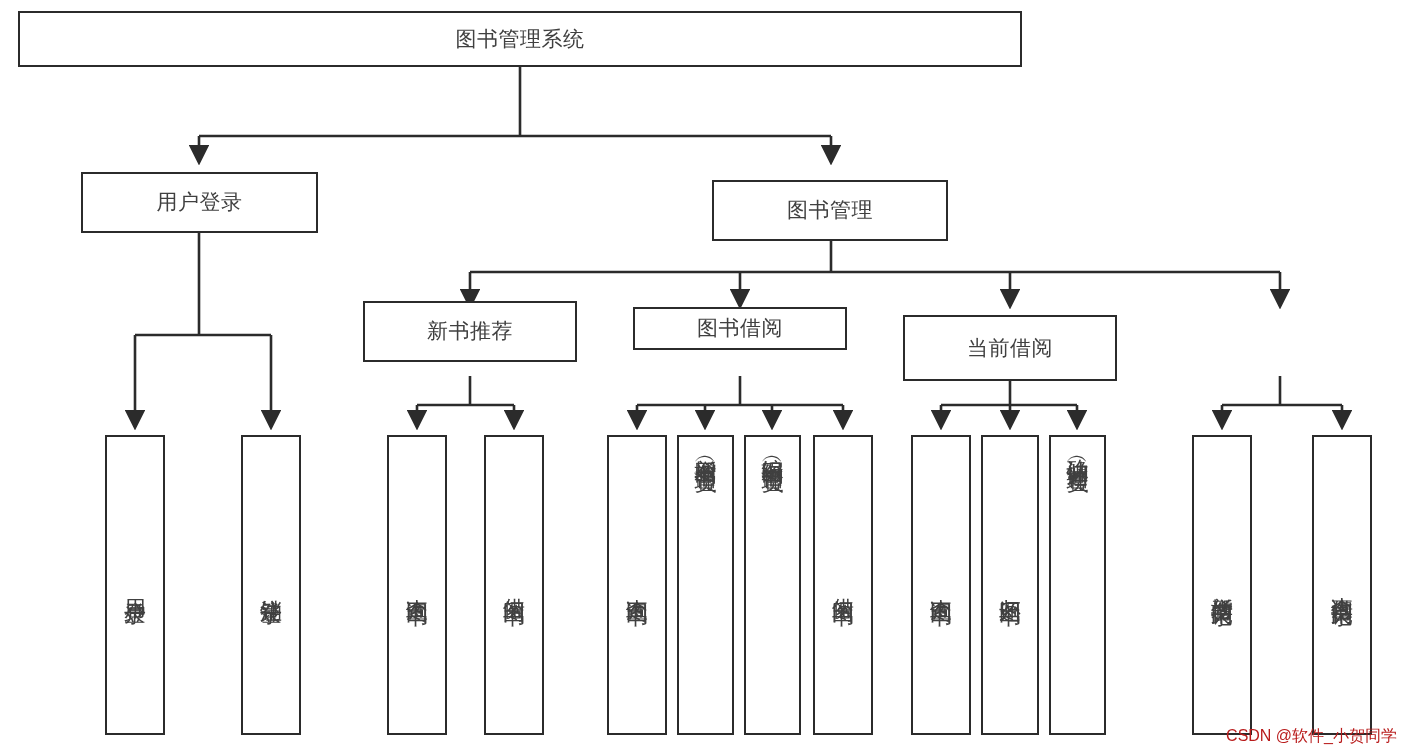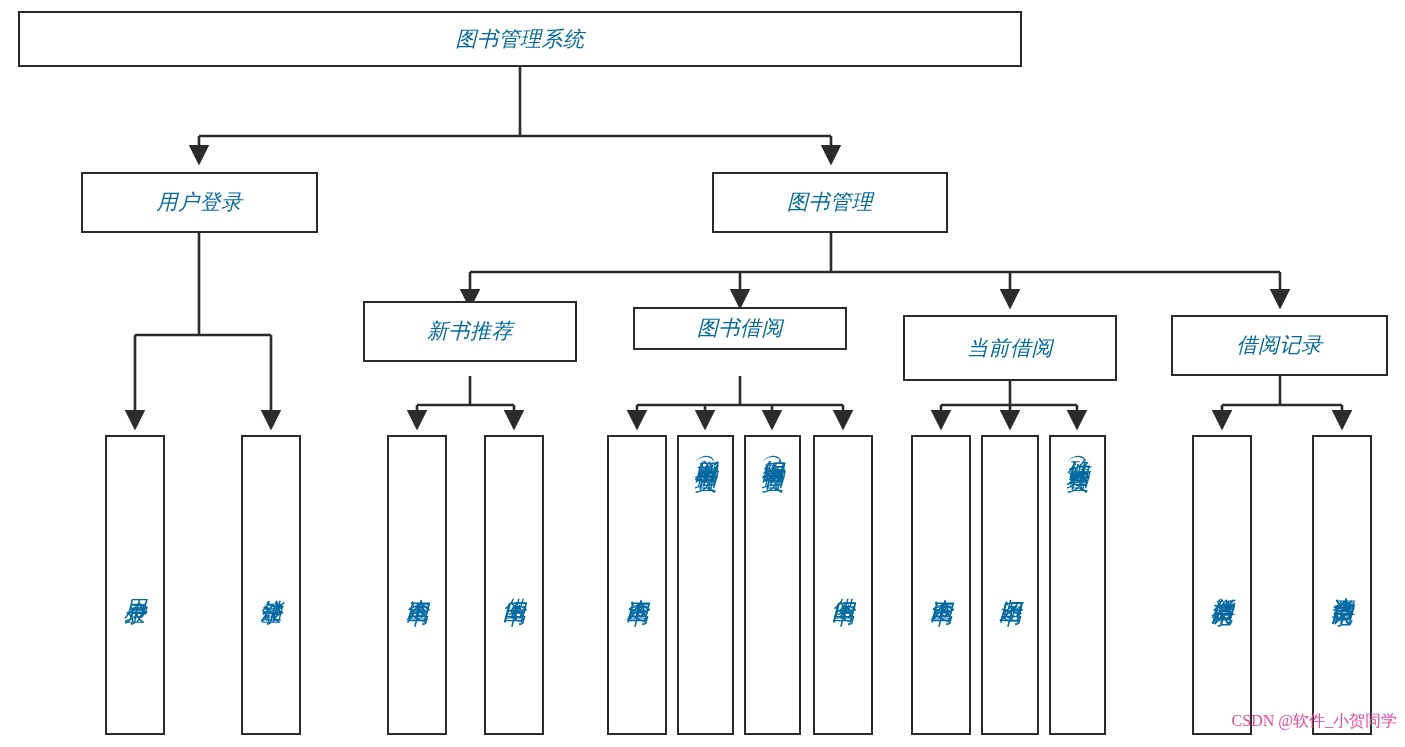--- a/index.html
+++ b/index.html
@@ -29,25 +29,24 @@
     position: absolute;
     box-sizing: border-box;
     background: #ffffff;
     border: 2px solid #2b2b2b;
     display: flex;
     align-items: center;
     justify-content: center;
     z-index: 2;
   }
   .node-label {
-    color: #0369a1;
+    color: #404040;
     line-height: 1.18;
     white-space: pre;
     text-align: center;
-    font-style: italic;
   }
   
   .node.h .node-label {
     font-size: 21px;
     letter-spacing: 0.5px;
   }
   
   .node.v {
     align-items: center;
   }
@@ -58,26 +57,26 @@
     letter-spacing: 2px;
     line-height: 1;
   }
   .node.v.top .node-label {
     align-self: flex-start;
     margin-top: 4px;
   }
   #watermark {
     position: absolute;
     right: 8px;
-    bottom: 15px;
+    bottom: 0;
     font-size: 16px;
-    color: #ec4899;
+    color: #b91c1c;
     z-index: 5;
     white-space: pre;
-    font-family: Liberation Serif, serif;
+    font-family: Liberation Sans, sans-serif;
   }
 </style>
 </head>
 <body>
 
 <div id="diagram-root">
 
   <svg id="edge-layer" viewBox="0 0 1405 747" width="1405" height="747" xmlns="http://www.w3.org/2000/svg">
     <defs>
       <marker id="arrow" viewBox="0 0 12 12" refX="10" refY="6" markerWidth="8" markerHeight="8" orient="auto-start-reverse">
@@ -128,35 +127,32 @@
     </g>
   </svg>
 
   <div class="node h" style="left:18px; top:11px; width:1004px; height:56px;">
     <span class="node-label">图书管理系统</span>
   </div>
 
   <div class="node h" style="left:81px; top:172px; width:237px; height:61px;">
     <span class="node-label">用户登录</span>
   </div>
-  <div class="node h" style="left:712px; top:172px; width:236px; height:61px;">
+  <div class="node h" style="left:712px; top:180px; width:236px; height:61px;">
     <span class="node-label">图书管理</span>
   </div>
 
   <div class="node h" style="left:363px; top:301px; width:214px; height:61px;">
     <span class="node-label">新书推荐</span>
   </div>
   <div class="node h" style="left:633px; top:307px; width:214px; height:43px;">
     <span class="node-label">图书借阅</span>
   </div>
   <div class="node h" style="left:903px; top:315px; width:214px; height:66px;">
     <span class="node-label">当前借阅</span>
-  </div>
-  <div class="node h" style="left:1171px; top:315px; width:217px; height:61px;">
-    <span class="node-label">借阅记录</span>
   </div>
 
   <div class="node v" style="left:105px; top:435px; width:60px; height:300px;">
     <span class="node-label">用户登录</span>
   </div>
   <div class="node v" style="left:241px; top:435px; width:60px; height:300px;">
     <span class="node-label">注销登录</span>
   </div>
 
   <div class="node v" style="left:387px; top:435px; width:60px; height:300px;">

